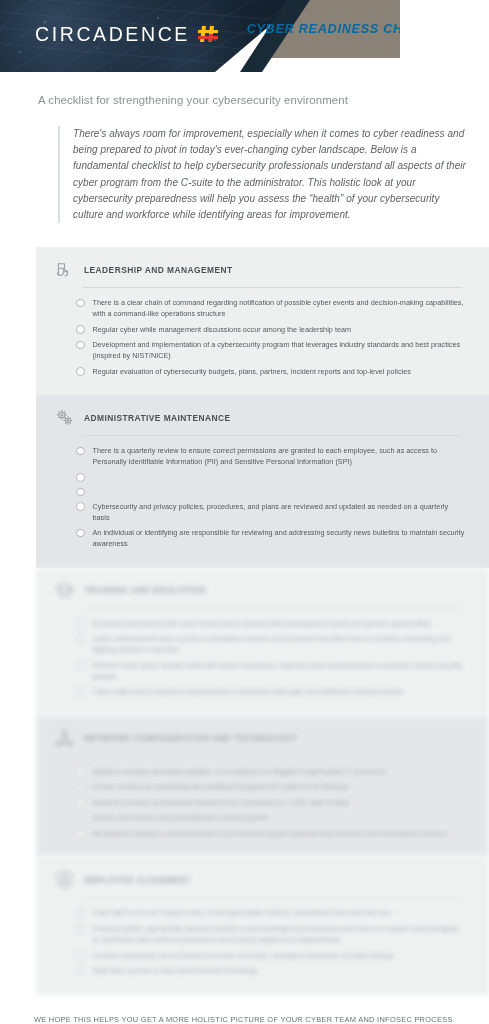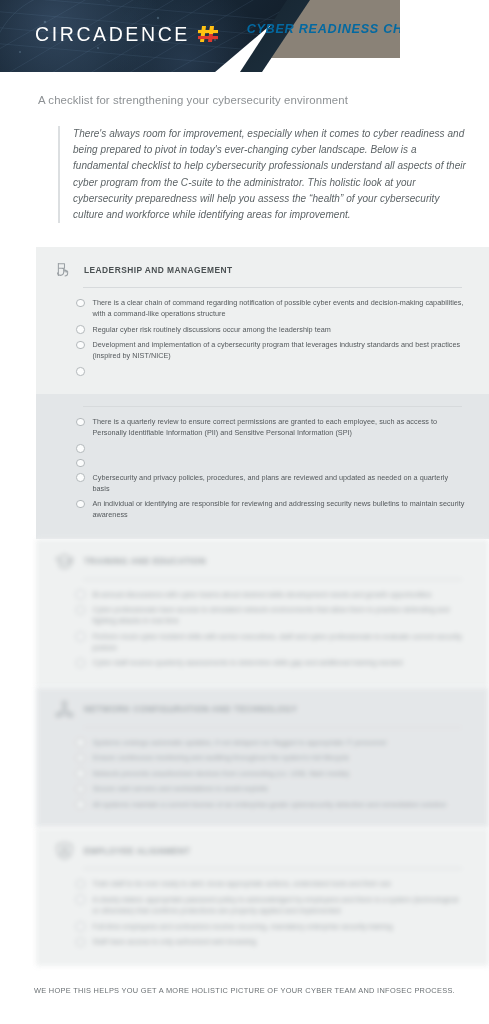--- a/index.html
+++ b/index.html
@@ -231,32 +231,46 @@
         <div class="section-title">LEADERSHIP AND MANAGEMENT</div>
       </div>
       <div class="section-rule"></div>
       <div class="items">
         <div class="item">
           <div class="checkbox"></div>
           <div class="item-text">There is a clear chain of command regarding notification of possible cyber events and decision-making capabilities, with a command-like operations structure</div>
         </div>
         <div class="item">
           <div class="checkbox"></div>
-          <div class="item-text">Regular cyber risk routinely discussions occur among the leadership team</div>
+          <div class="item-text">Regular cyber while management discussions occur among the leadership team</div>
         </div>
         <div class="item">
           <div class="checkbox"></div>
           <div class="item-text">Development and implementation of a cybersecurity program that leverages industry standards and best practices (inspired by NIST/NICE)</div>
         </div>
         <div class="item">
           <div class="checkbox"></div>
+          <div class="item-text">Regular evaluation of cybersecurity budgets, plans, partners, incident reports and top-level policies</div>
         </div>
       </div>
     </div>
     <div class="section bg-dark">
+      <div class="section-head">
+        <svg viewBox="0 0 24 24" class="section-icon">
+          <g fill="none" stroke="#9aa0a4" stroke-width="1.15">
+            <circle cx="9" cy="9" r="3.4"></circle>
+            <circle cx="9" cy="9" r="1.2"></circle>
+            <path d="M9 3.2v1.7M9 13.1v1.7M3.2 9h1.7M13.1 9h1.7M5 5l1.2 1.2M11.8 11.8L13 13M13 5l-1.2 1.2M6.2 11.8L5 13"></path>
+            <circle cx="16" cy="15.5" r="2.9"></circle>
+            <circle cx="16" cy="15.5" r="1"></circle>
+            <path d="M16 10.5v1.4M16 19.1v1.4M11 15.5h1.4M19.6 15.5H21M12.6 12.1l1 1M18.4 17.9l1 1M19.4 12.1l-1 1M13.6 17.9l-1 1"></path>
+          </g>
+        </svg>
+        <div class="section-title">ADMINISTRATIVE MAINTENANCE</div>
+      </div>
       <div class="section-rule"></div>
       <div class="items">
         <div class="item">
           <div class="checkbox"></div>
           <div class="item-text">There is a quarterly review to ensure correct permissions are granted to each employee, such as access to Personally Identifiable Information (PII) and Sensitive Personal Information (SPI)</div>
         </div>
         <div class="item">
           <div class="checkbox"></div>
         </div>
         <div class="item">

